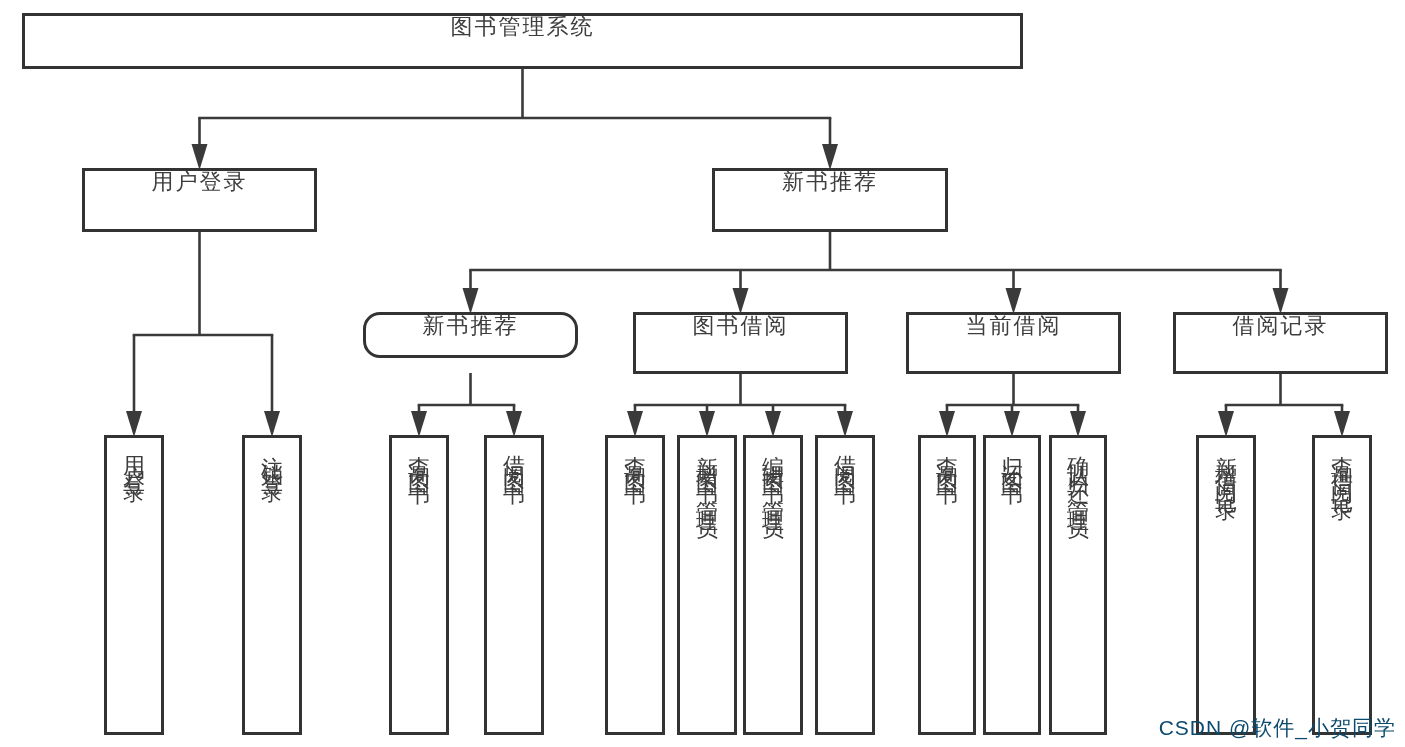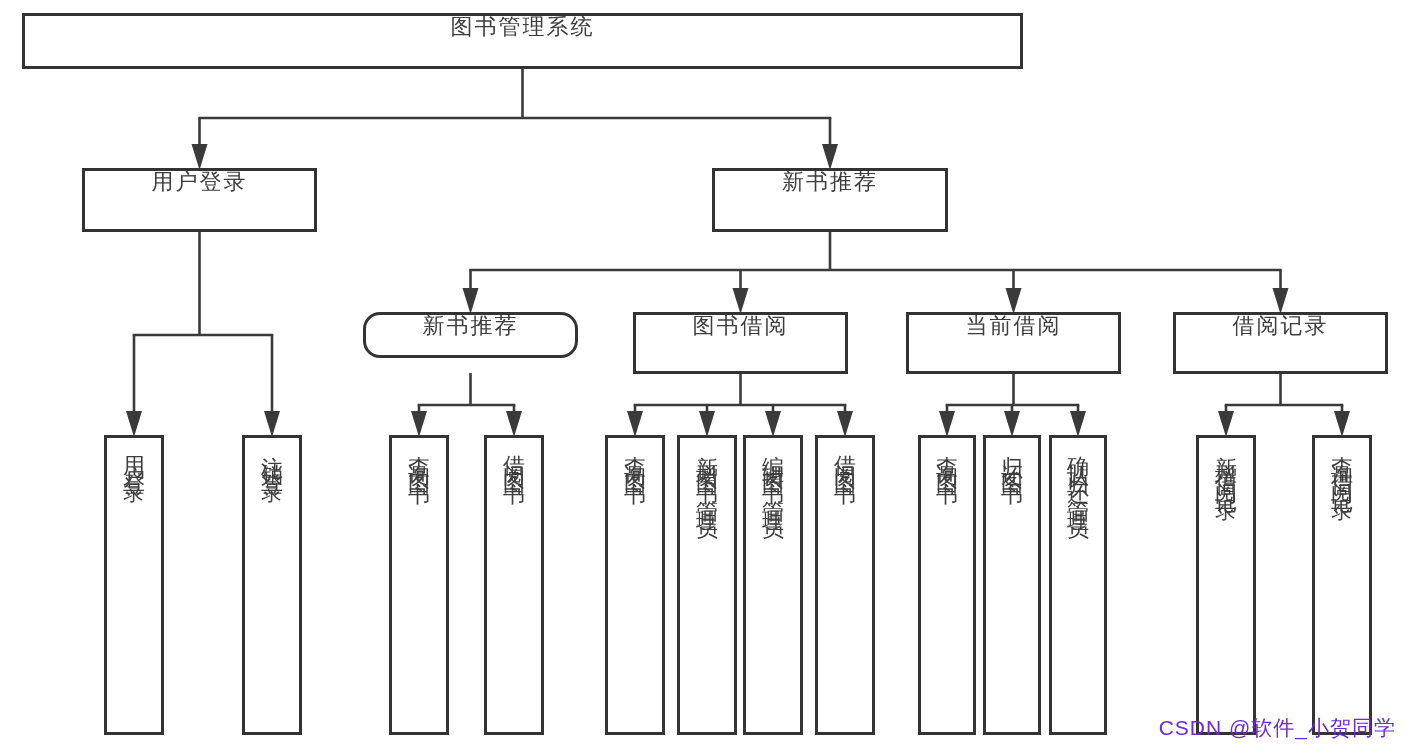--- a/index.html
+++ b/index.html
@@ -76,21 +76,21 @@
       <line x1="1078" y1="405" x2="1078" y2="417" stroke="#3a3a3a" stroke-width="2.6"></line>
       <polygon points="1070,411 1086,411 1078,437" fill="#3a3a3a"></polygon>
       <line x1="1280.5" y1="373" x2="1280.5" y2="405" stroke="#3a3a3a" stroke-width="2.6"></line>
       <line x1="1226" y1="405" x2="1342" y2="405" stroke="#3a3a3a" stroke-width="2.6" stroke-linecap="square"></line>
       <line x1="1226" y1="405" x2="1226" y2="417" stroke="#3a3a3a" stroke-width="2.6"></line>
       <polygon points="1218,411 1234,411 1226,437" fill="#3a3a3a"></polygon>
       <line x1="1342" y1="405" x2="1342" y2="417" stroke="#3a3a3a" stroke-width="2.6"></line>
       <polygon points="1334,411 1350,411 1342,437" fill="#3a3a3a"></polygon>
     </svg>
 
-  <div id="watermark" style="color: #6d28d9;">CSDN @软件_小贺同学</div>
+  <div id="watermark" style="color: #0c4a6e;">CSDN @软件_小贺同学</div>
 <div class="node" style="left: 22px; top: 13px; width: 1001px; height: 56px;">
       <div class="label-h">图书管理系统</div>
     </div>
     <div class="node" style="left: 82px; top: 168px; width: 235px; height: 64px;">
       <div class="label-h">用户登录</div>
     </div>
     <div class="node" style="left: 712px; top: 168px; width: 236px; height: 64px;">
       <div class="label-h">新书推荐</div>
     </div>
     <div class="node" style="left: 363px; top: 312px; width: 215px; height: 46px; border-radius: 17px;">

